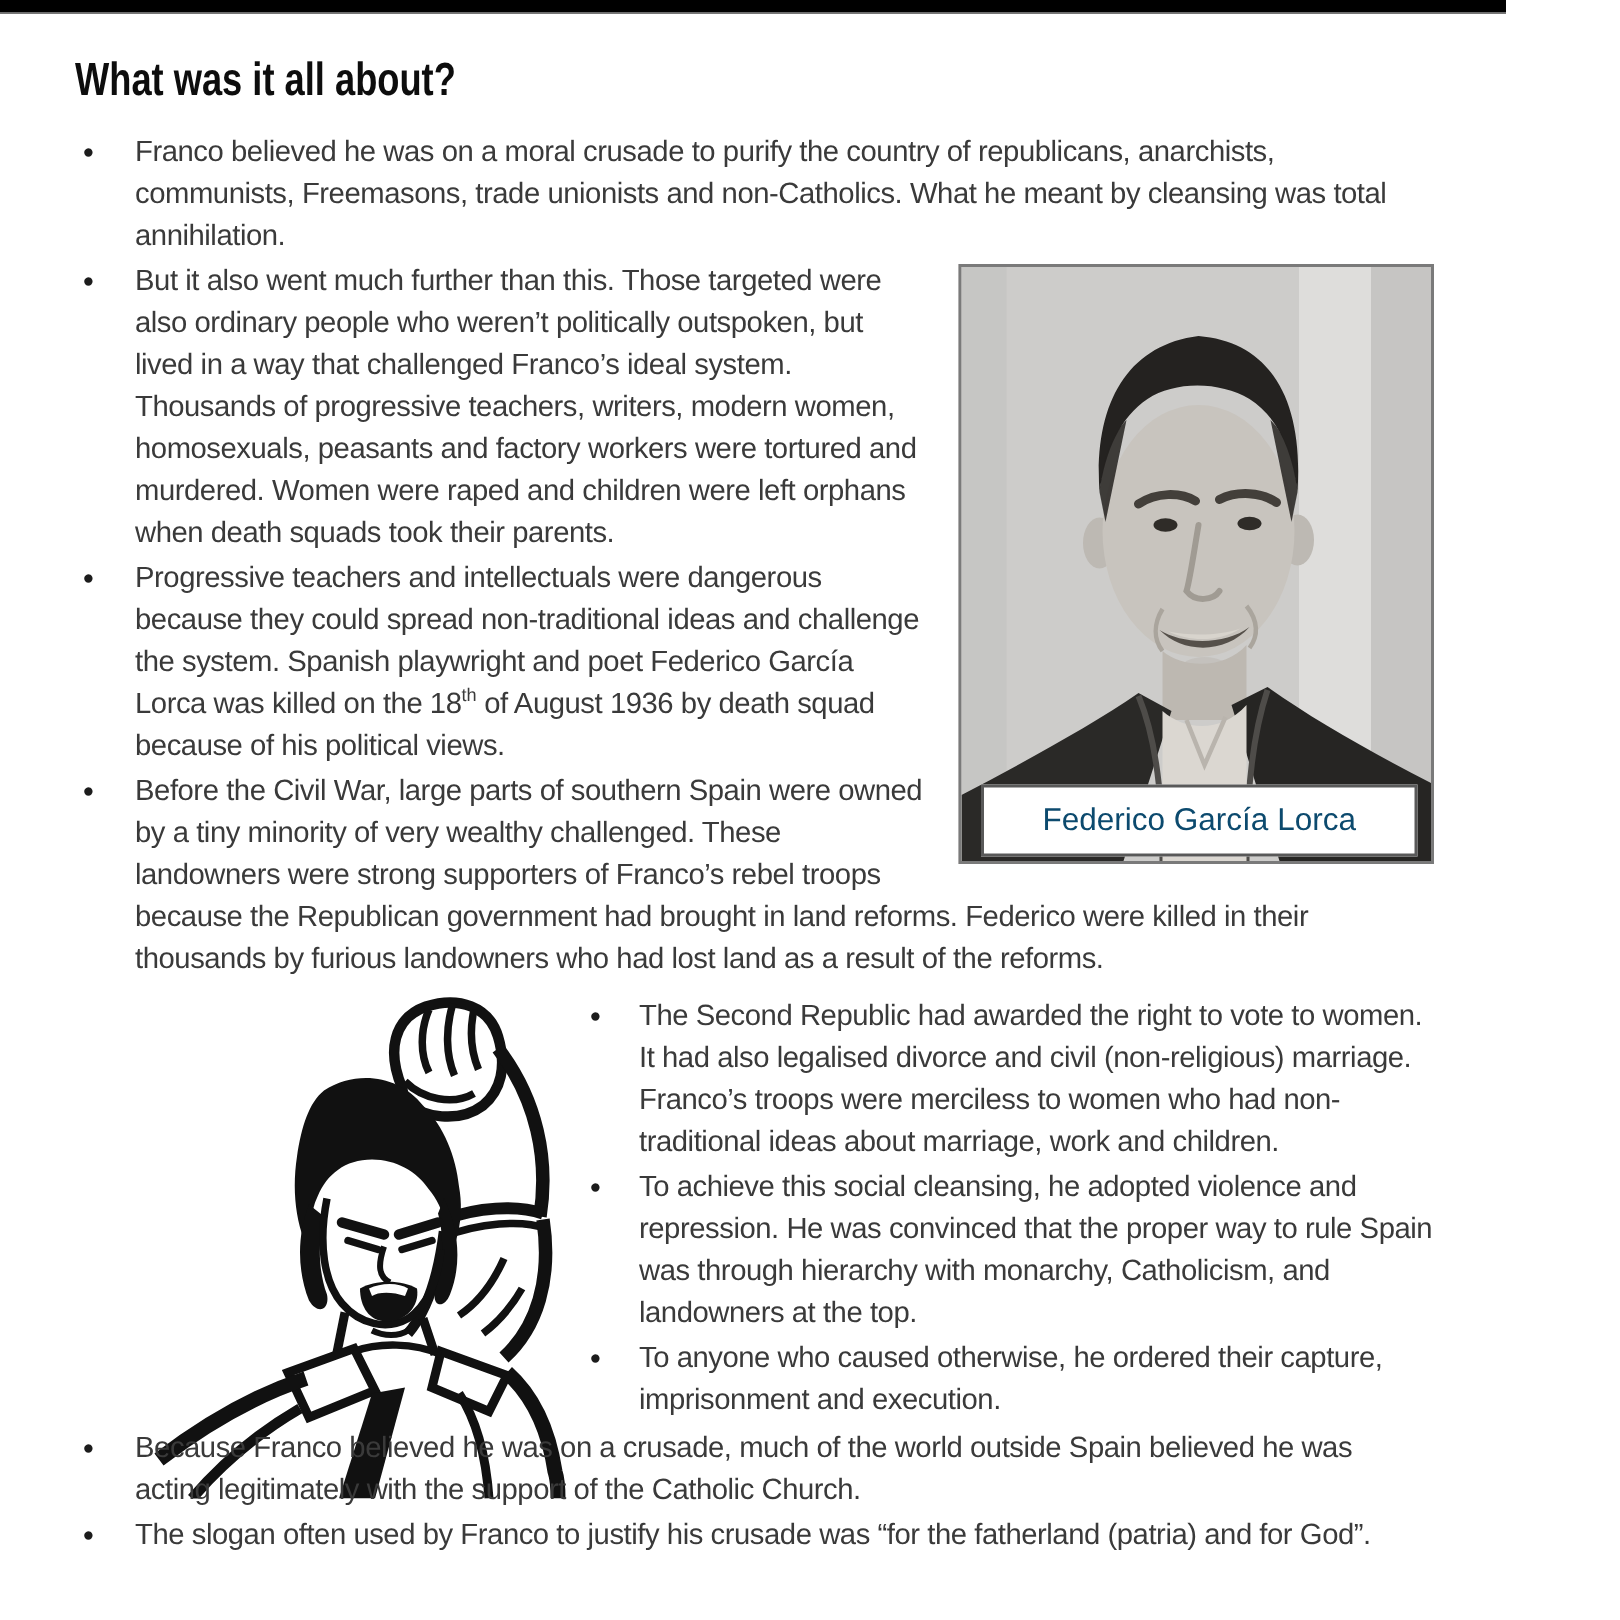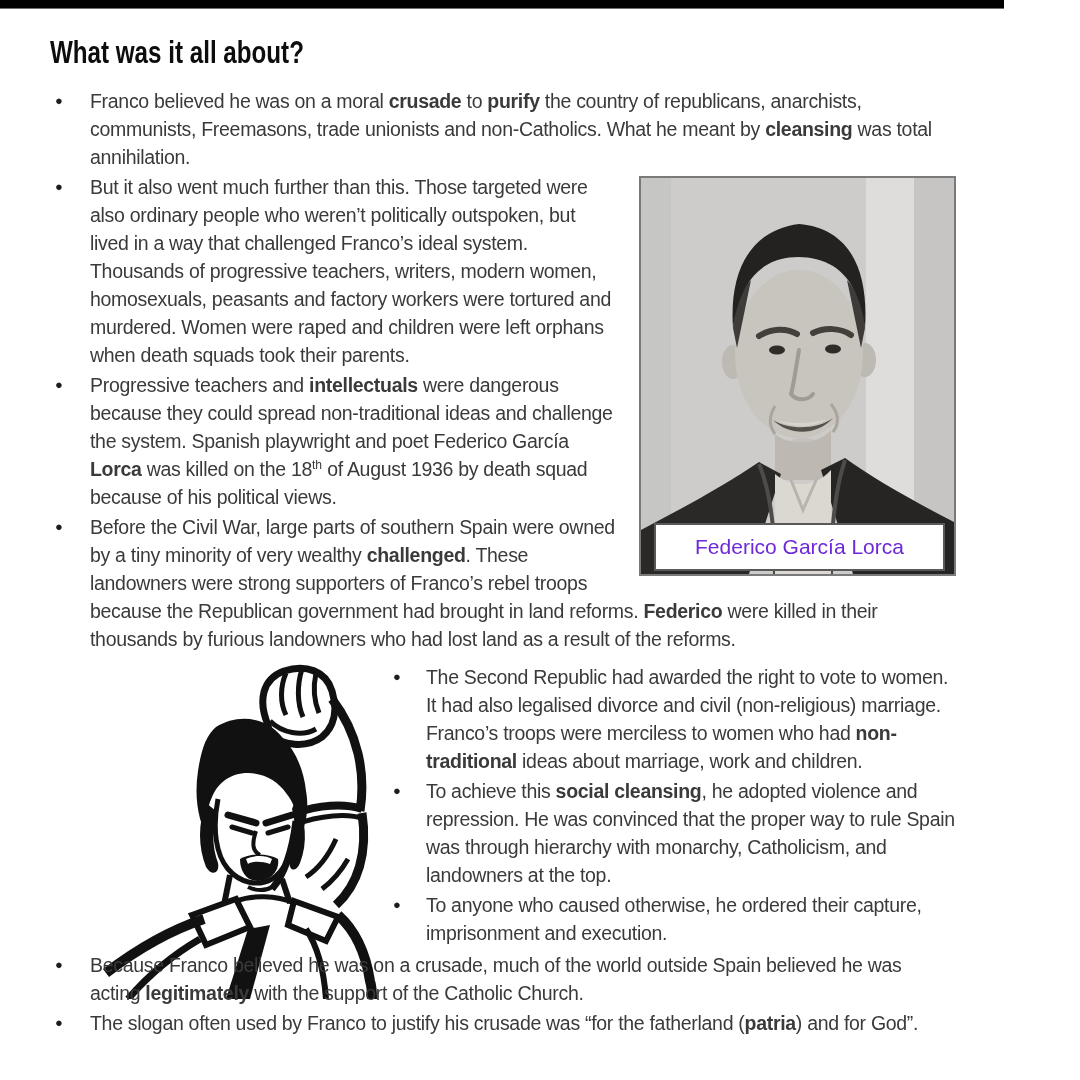--- a/index.html
+++ b/index.html
@@ -11,32 +11,32 @@
   .topbar { height:8px; background:#000; border-bottom:1px solid #6e6e6e; }
   .title { margin:26px 0 16px 50px; font-size:31px; font-weight:800; color:#0d0d0d; }
   .title .squeeze { display:inline-block; transform:scaleX(0.78); transform-origin:0 60%; white-space:nowrap; letter-spacing:0; }
   .content { padding:0 48px 0 50px; font-size:19.5px; line-height:28px; letter-spacing:-0.3px; color:#3a3a3a; }
   ul { list-style:none; margin:0; padding:0; }
   .l1 > li { position:relative; padding-left:40px; margin:0 0 2px 0; }
   .l2 > li { position:relative; padding-left:38px; margin:0 0 2px 0; }
   .l1 > li::before, .l2 > li::before {
     content:"●"; position:absolute; left:5px; top:0; font-size:13px; line-height:28px; color:#1c1c1c;
   }
-  b { font-weight:bold; }
+  b { font-weight:normal; }
   sup { font-size:0.62em; vertical-align:super; line-height:0; letter-spacing:0; }
 
   figure.photo {
     float:right; width:317px; height:400px; margin:3px 0 14px 22px;
     border:2px solid #7a7a7a; box-sizing:border-box; position:relative; background:#cdccca;
   }
   figure.photo svg { display:block; width:100%; height:100%; }
   .caption {
     position:absolute; left:13px; right:9px; bottom:3px; height:44px; background:#fff;
     border:2px solid #595959; display:flex; align-items:center; justify-content:center;
-    font-size:21px; letter-spacing:0; color:#6d28d9;
+    font-size:21px; letter-spacing:0; color:#0c4a6e;
   }
   .clear { clear:both; }
   .mid { position:relative; margin-top:8px; }
   .fist { position:absolute; left:50px; top:0; width:296px; height:336px; }
   .fist svg { display:block; width:100%; height:100%; }
   .l2 { margin-left:338px; }
   .bottom-list { margin-top:4px; }
 </style>
 </head>
 <body>

